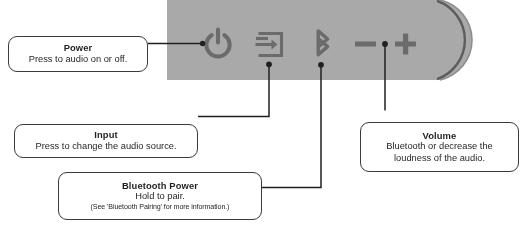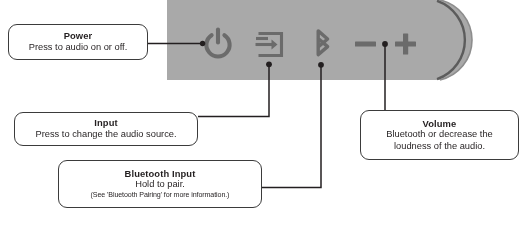--- a/index.html
+++ b/index.html
@@ -5,21 +5,21 @@
   html,body{margin:0;padding:0;background:#ffffff;}
   body{width:525px;height:222px;position:relative;overflow:hidden;
        font-family:"Liberation Sans","DejaVu Sans",sans-serif;
        -webkit-font-smoothing:antialiased;}
   #stage{position:absolute;left:0;top:0;width:525px;height:222px;}
   #vec{position:absolute;left:0;top:0;width:525px;height:222px;}
 
   .callout{position:absolute;box-sizing:border-box;background:#ffffff;
            border:1.1px solid #3b3b3b;border-radius:9px;
            display:flex;flex-direction:column;align-items:center;
-           justify-content:center;text-align:center;color:#231f20;z-index:5;}
+           justify-content:center;text-align:center;color:#231f20;z-index:5;margin-top:12px;}
   .c-title{font-weight:bold;font-size:9.4px;line-height:11.6px;letter-spacing:.1px;}
   .c-line{font-size:9.3px;line-height:11.6px;letter-spacing:0px;}
   .c-note{font-size:7.1px;line-height:9.2px;letter-spacing:-.1px;}
 
   #box-power{left:8px;top:24px;width:140px;height:36px;}
   #box-input{left:14px;top:112px;width:184px;height:34px;}
   #box-bt{left:58px;top:160px;width:204px;height:48px;}
   #box-volume{left:360px;top:110px;width:159px;height:50px;}
 </style>
 </head>
@@ -79,21 +79,21 @@
     <div class="c-title">Power</div>
     <div class="c-line">Press to audio on or off.</div>
   </div>
 
   <div class="callout" id="box-input">
     <div class="c-title">Input</div>
     <div class="c-line">Press to change the audio source.</div>
   </div>
 
   <div class="callout" id="box-bt">
-    <div class="c-title">Bluetooth Input</div>
+    <div class="c-title">Bluetooth Power</div>
     <div class="c-line">Hold to pair.</div>
     <div class="c-note">(See 'Bluetooth Pairing' for more information.)</div>
   </div>
 
   <div class="callout" id="box-volume">
     <div class="c-title">Volume</div>
     <div class="c-line">Bluetooth or decrease the</div>
     <div class="c-line">loudness of the audio.</div>
   </div>
 

